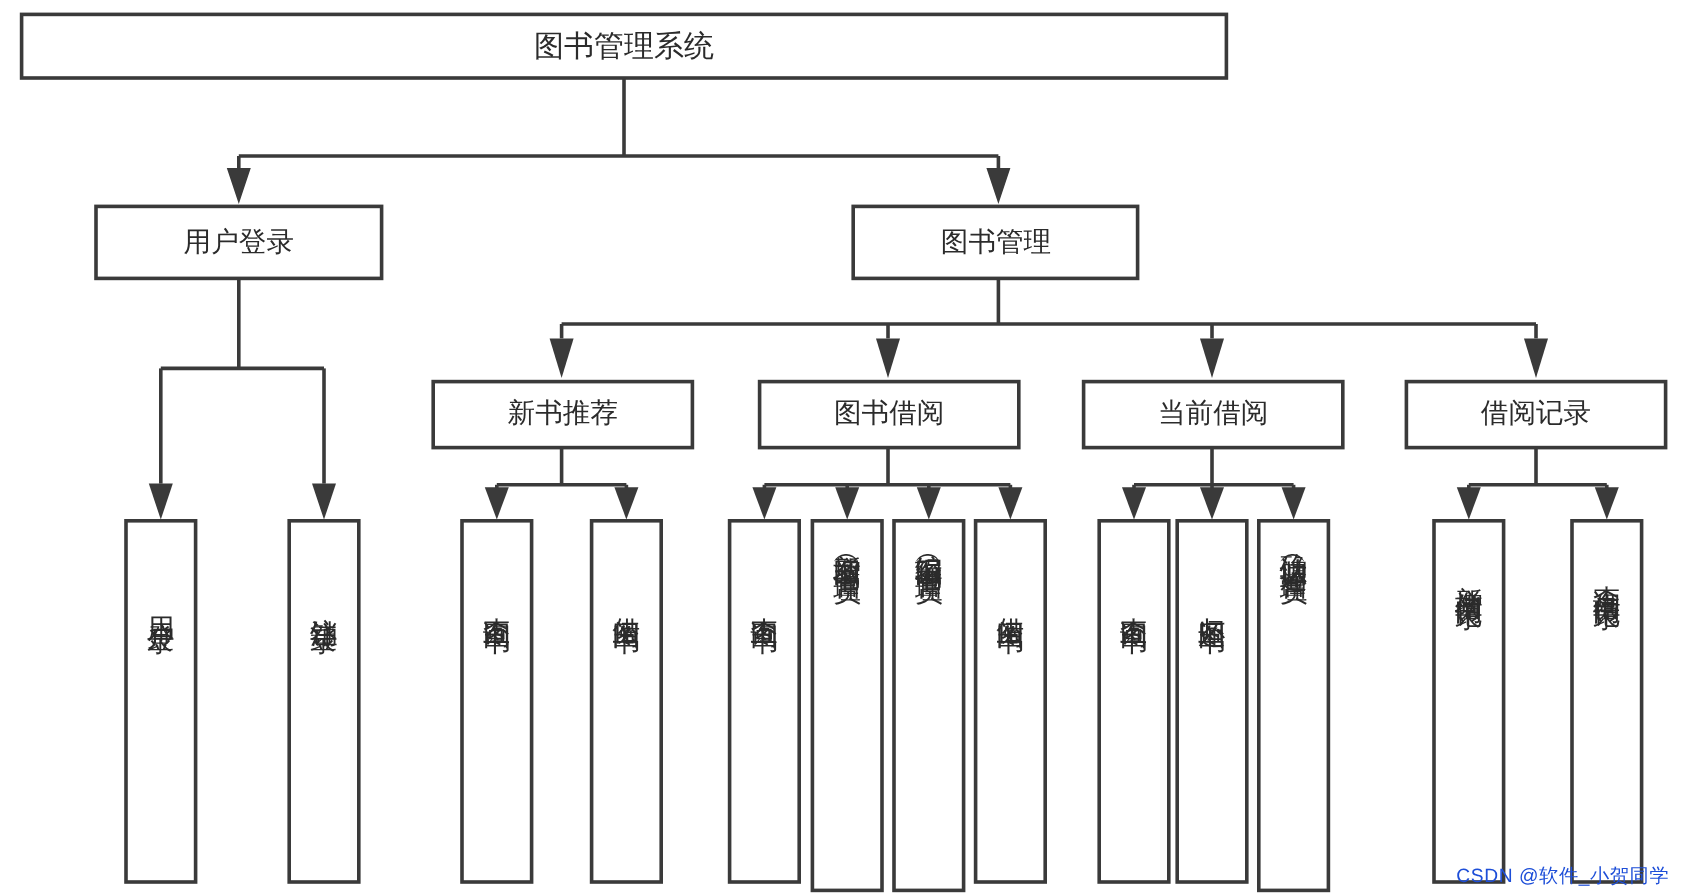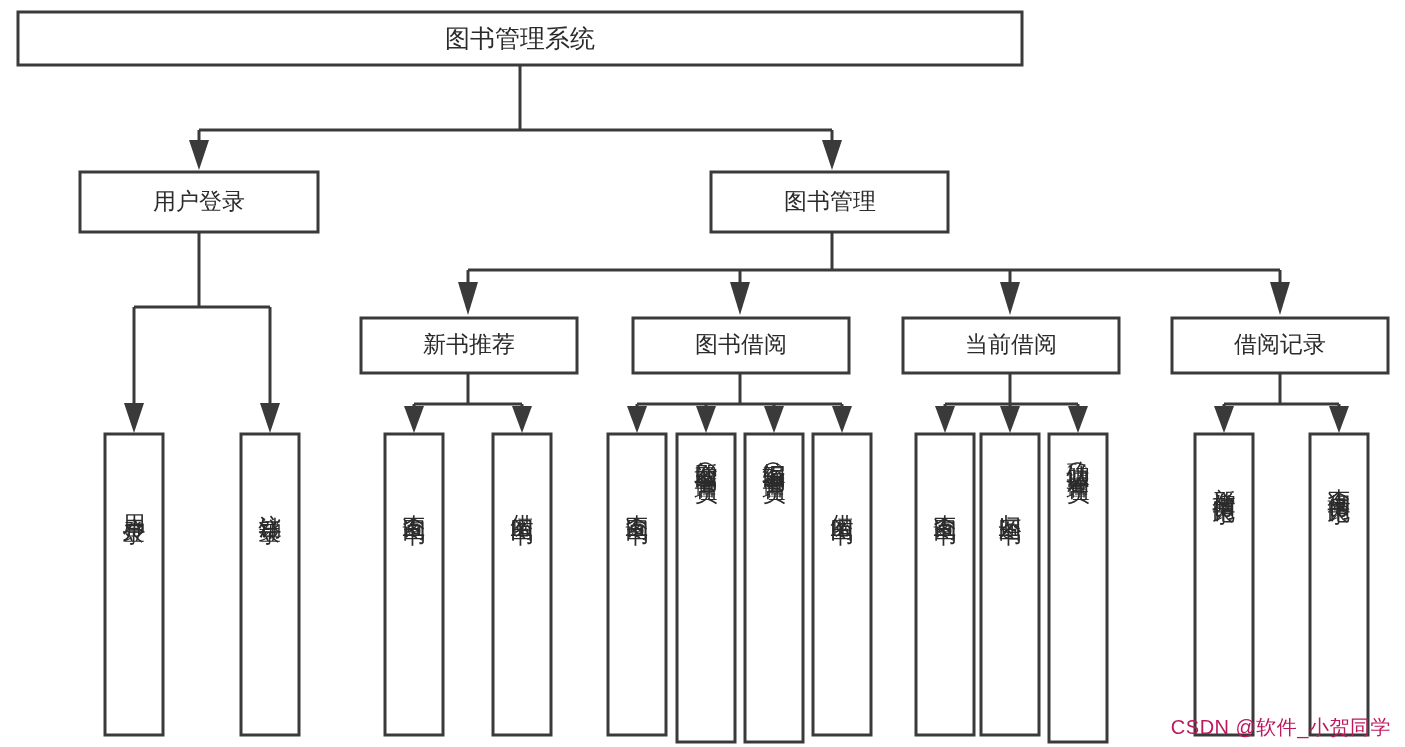--- a/index.html
+++ b/index.html
@@ -72,22 +72,22 @@
     line-height: 1.08;
     color: #2b2b2b;
     letter-spacing: 3px;
     white-space: nowrap;
   }
   .watermark {
     position: absolute;
     right: 14px;
     bottom: 6px;
     font-family: "Liberation Sans", "DejaVu Sans", sans-serif;
-    font-size: 20px;
-    color: #be185d;
+    font-size: 16px;
+    color: #1d4ed8;
     letter-spacing: 0.5px;
     white-space: nowrap;
     pointer-events: none;
     text-align: right;
   }
 </style>
 </head>
 <body>
 
 <div id="diagram-root">

